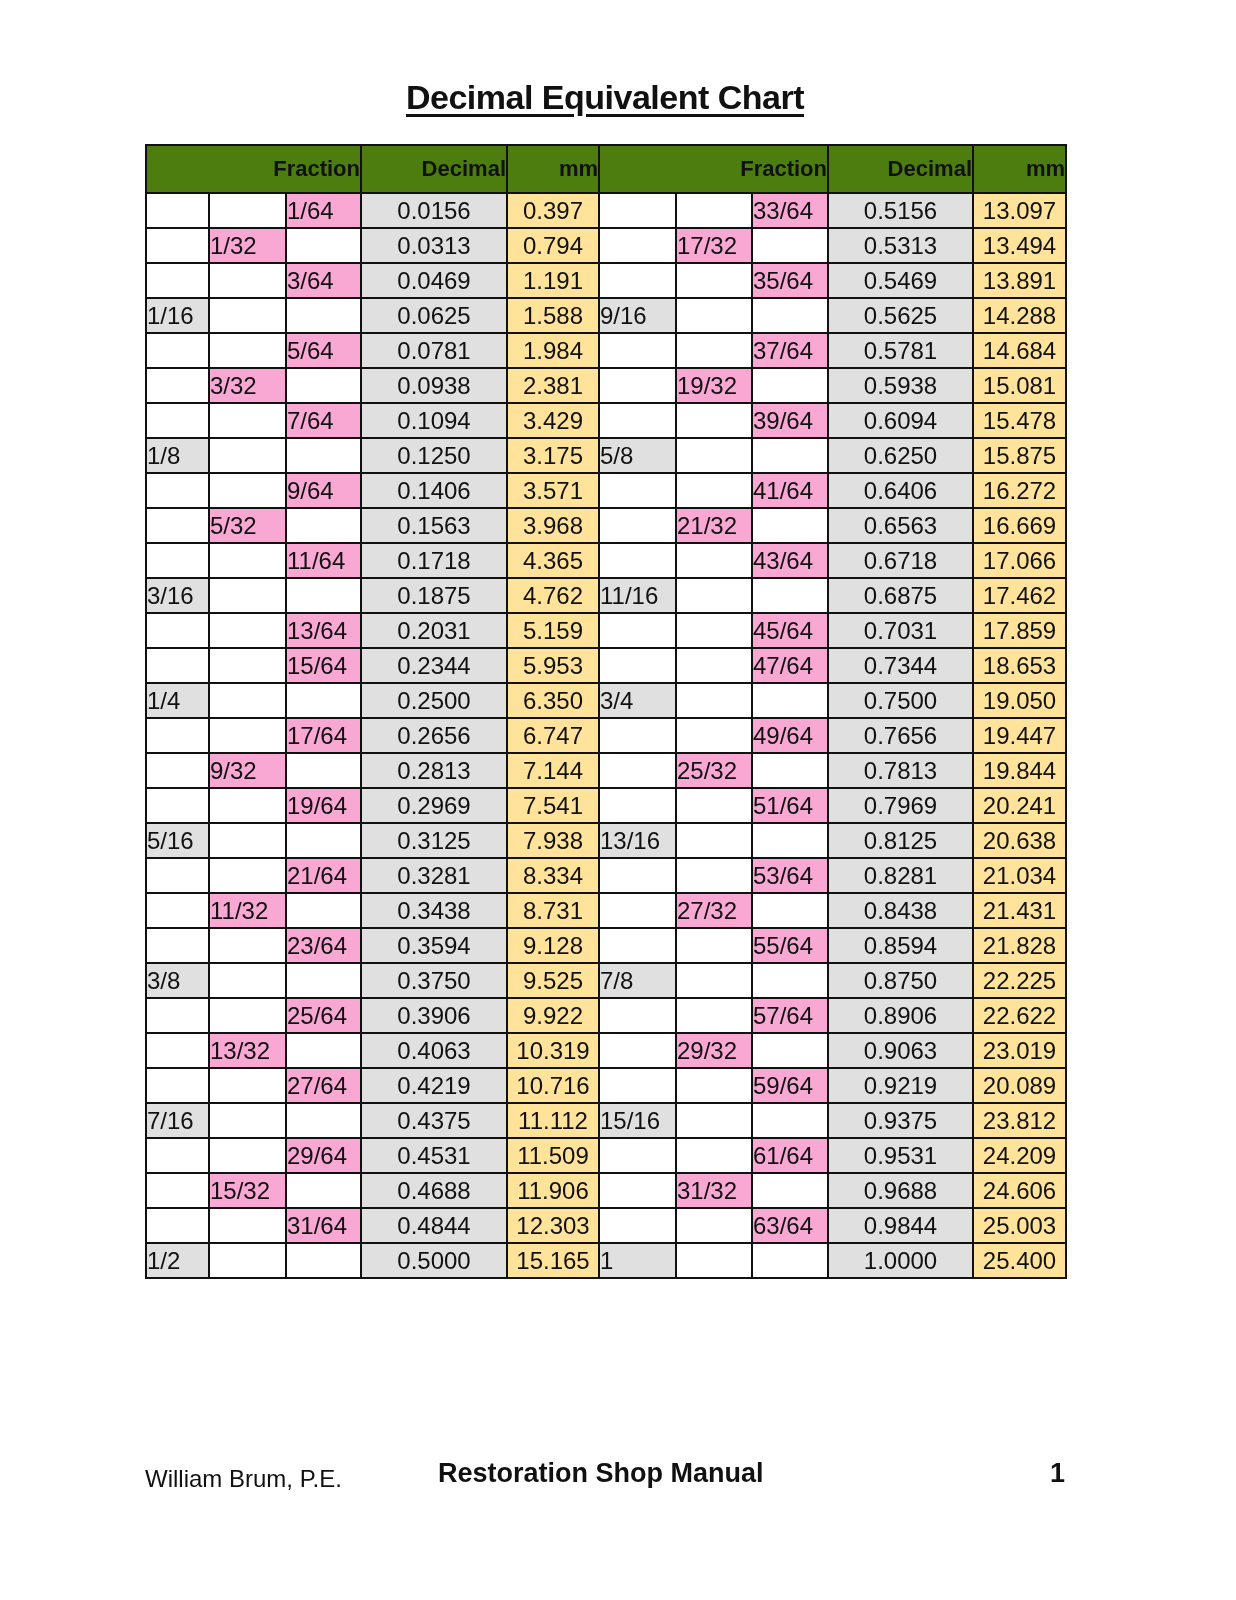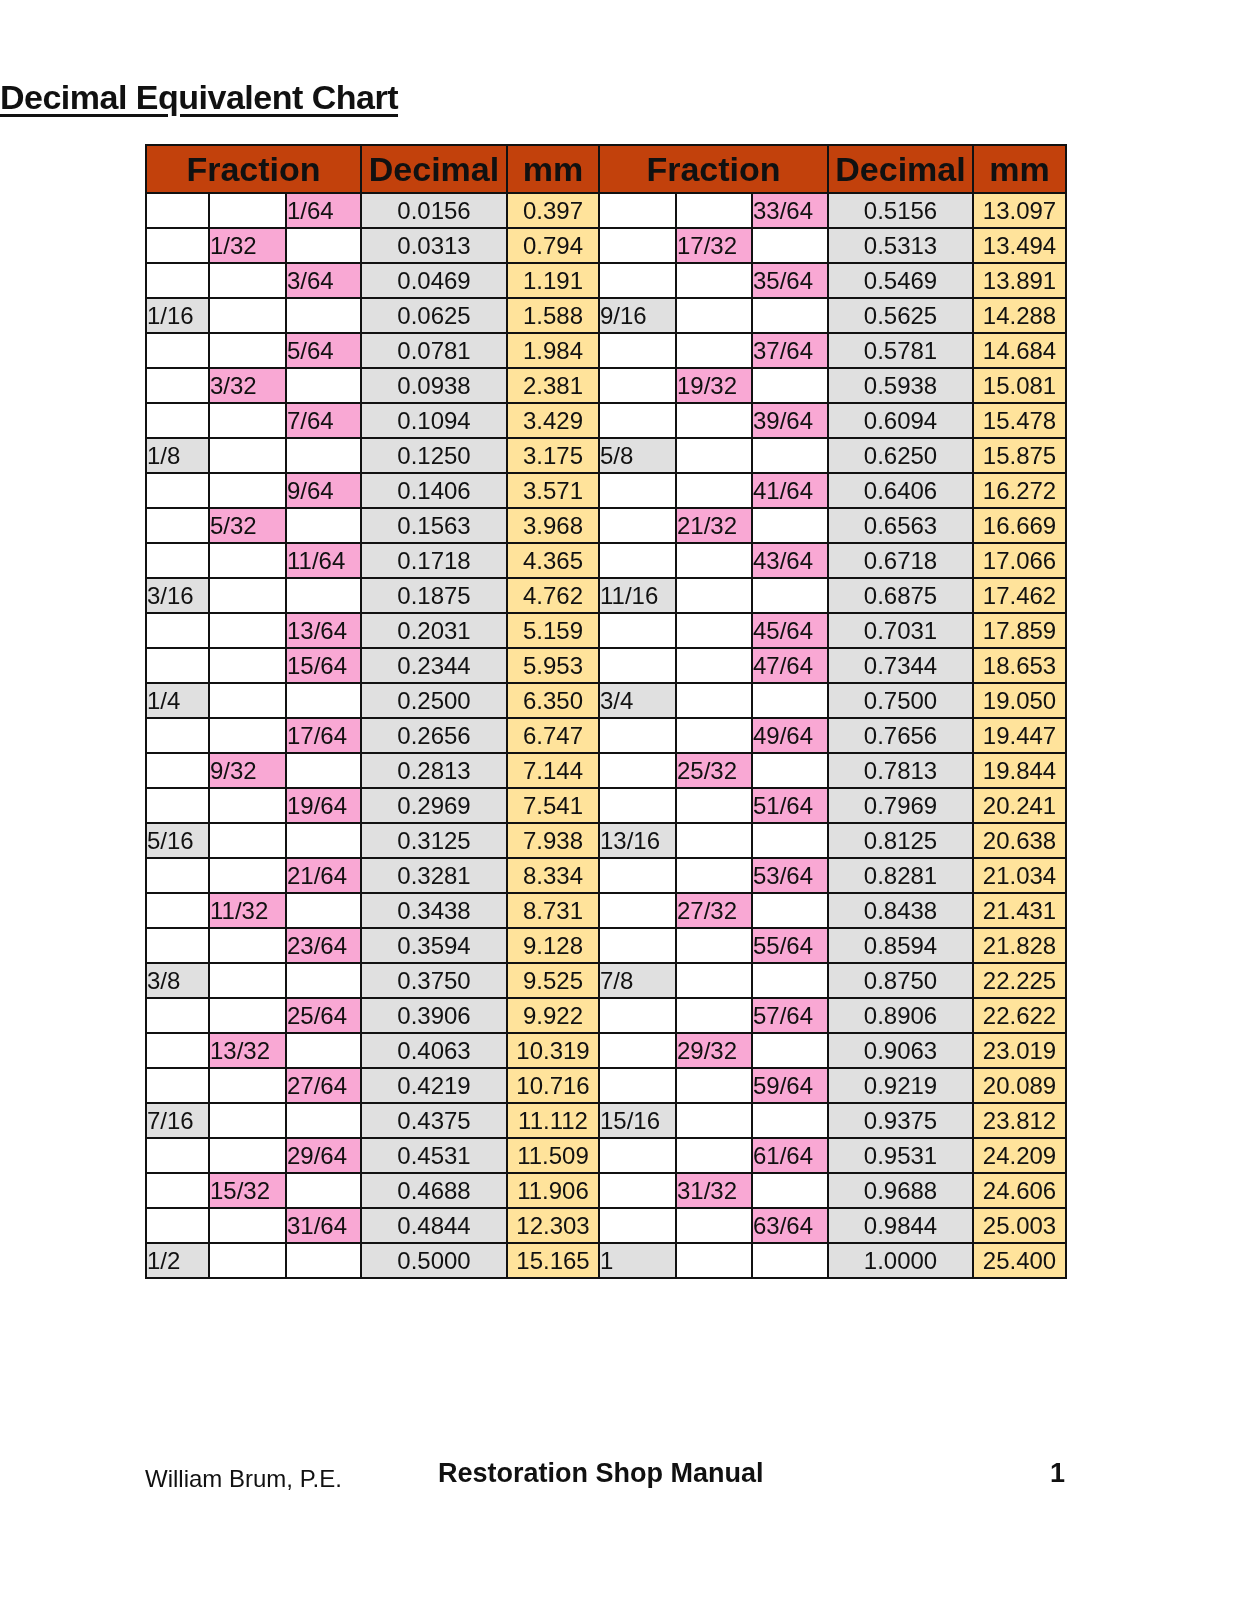--- a/index.html
+++ b/index.html
@@ -1,30 +1,30 @@
 <!DOCTYPE html>
 <html><head>
 <meta charset="utf-8">
 <style>
   html, body { margin:0; padding:0; background:#ffffff; }
   body { width:1236px; height:1600px; position:relative; font-family:"Liberation Sans", sans-serif; color:#111; overflow:hidden; }
   .title {
-    position:absolute; top:78px; left:0; width:1210px; text-align:left;
+    position:absolute; top:78px; left:0; width:1210px; text-align:center;
     font-size:34px; font-weight:bold; text-decoration:underline; text-underline-offset:5px;
     letter-spacing:-0.5px;
   }
   table.chart {
     position:absolute; top:144px; left:145px;
     border-collapse:collapse; table-layout:fixed;
   }
   table.chart td, table.chart th {
     border:2px solid #111; padding:0; height:33px; font-size:24px; white-space:nowrap; overflow:hidden;
     font-weight:normal;
   }
-  table.chart th { height:46px; font-size:34px; font-weight:bold; background:#c2410c; text-align:center; }
+  table.chart th { height:46px; font-size:22px; font-weight:bold; background:#4d7c0f; text-align:right; }
   th.mm-h { background:#ffe39b; }
   td.f16 { background:#e0e0e0; font-weight:bold; text-align:left; padding-left:3px; }
   td.f32, td.f64 { text-align:left; padding-left:3px; }
   td.blue { background:#f9a8d4; }
   td.empty { background:#ffffff; }
   td.dec { background:#e0e0e0; text-align:center; }
   td.mm { background:#ffe39b; text-align:center; }
   .footer-left { position:absolute; top:1465px; left:145px; font-size:24px; }
   .footer-center { position:absolute; top:1458px; left:438px; font-size:27px; font-weight:bold; }
   .footer-right { position:absolute; top:1458px; left:1050px; font-size:27px; font-weight:bold; }

